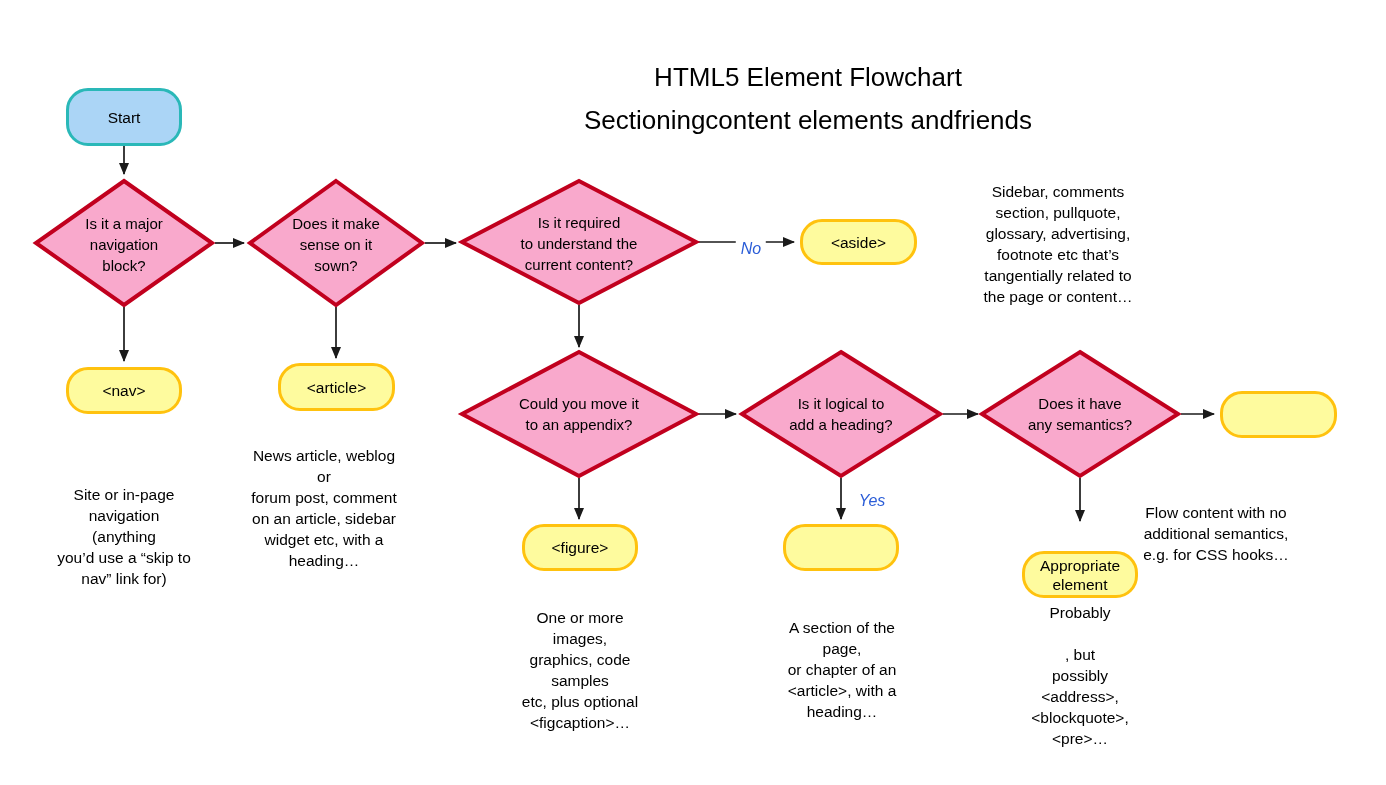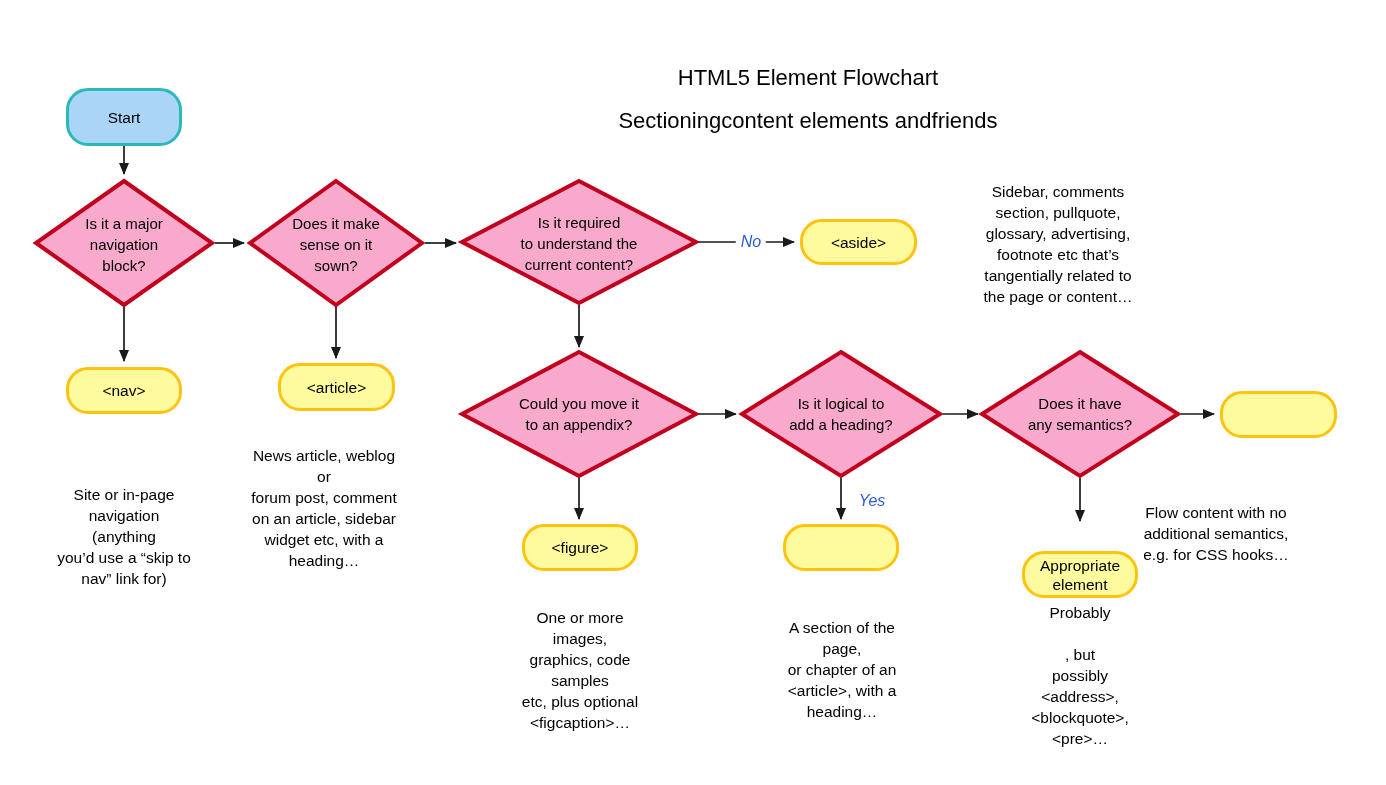--- a/index.html
+++ b/index.html
@@ -1,21 +1,21 @@
 <!DOCTYPE html>
 <html><head>
 <meta charset="utf-8">
 <style>
   html,body { margin:0; padding:0; background:#ffffff; }
   body { font-family:"Liberation Sans", sans-serif; color:#000; }
   .canvas { position:relative; width:1386px; height:785px; background:#fff; overflow:hidden; }
   .layer { position:absolute; left:0; top:0; }
 
   .title { position:absolute; left:808px; top:56px; transform:translateX(-50%);
-           width:760px; text-align:center; font-size:22px; line-height:43px; }
+           width:760px; text-align:center; font-size:26px; line-height:43px; }
 
   .terminal { position:absolute; box-sizing:border-box; display:flex; align-items:center;
               justify-content:center; text-align:center; font-size:15.5px; line-height:19px;
               border-radius:22px; white-space:pre-line; }
   .terminal.yellow { background:#FEFB9E; border:3px solid #FFC20E; }
   .terminal.blue   { background:#ABD5F6; border:3px solid #2AB8B8; }
 
   .dlabel { position:absolute; transform:translate(-50%,-50%); text-align:center;
             font-size:15px; line-height:21px; white-space:pre-line; }
 
@@ -110,21 +110,21 @@
   <div class="dlabel" style="left:579px; top:243px;">Is it required
 to understand the
 current content?</div>
   <div class="dlabel" style="left:579px; top:414px;">Could you move it
 to an appendix?</div>
   <div class="dlabel" style="left:841px; top:414px;">Is it logical to
 add a heading?</div>
   <div class="dlabel" style="left:1080px; top:414px;">Does it have
 any semantics?</div>
 
-  <div class="edge-label" style="left:751px; top:242px;">No</div>
+  <div class="edge-label" style="left:751px; top:249px;">No</div>
   <div class="edge-label" style="left:844px; top:501px;margin-left:28px;">Yes</div>
 
   <div class="note" style="left:1058px; top:181px;">Sidebar, comments
 section, pullquote,
 glossary, advertising,
 footnote etc that’s
 tangentially related to
 the page or content…</div>
   <div class="note" style="left:124px;  top:456px;margin-top:28px;">Site or in-page
 navigation

